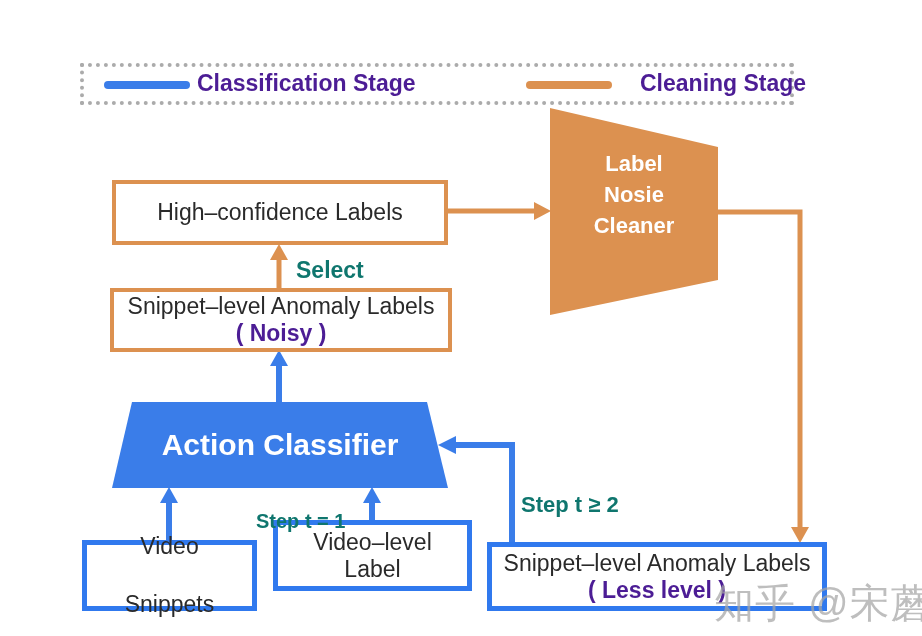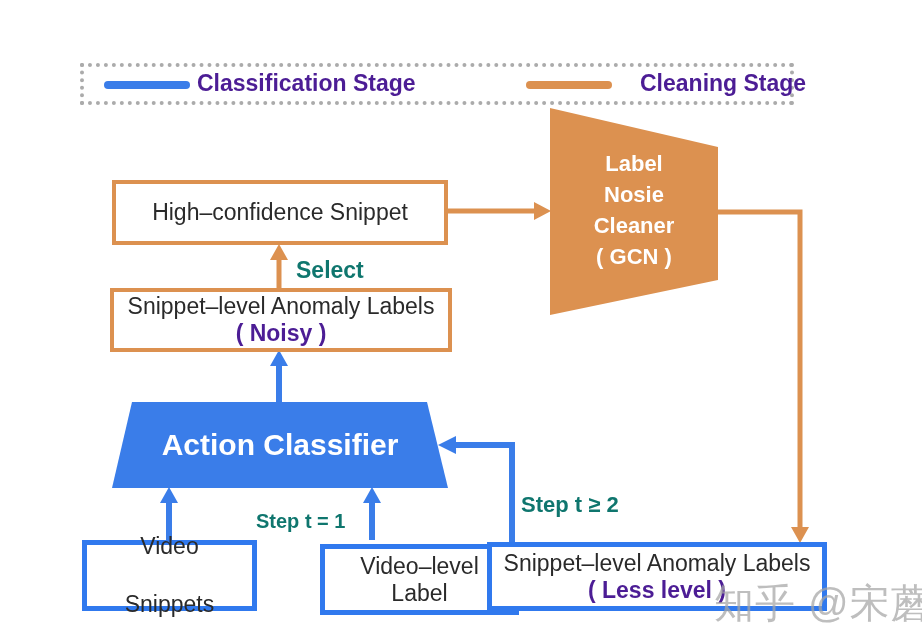--- a/index.html
+++ b/index.html
@@ -84,48 +84,47 @@
 
       <path d="M448 211 H 536"></path>
       <polygon points="534,202 534,220 551,211" stroke="none" fill="#DC9150"></polygon>
 
       <path d="M718 212 H 800 V 529"></path>
       <polygon points="791,527 809,527 800,543" stroke="none" fill="#DC9150"></polygon>
     </g>
   </svg>
 
   <div class="box orange" style="left:112px;top:180px;width:336px;height:65px;">
-    <div>High–confidence Snippet</div>
+    <div>High–confidence Labels</div>
   </div>
 
   <div class="box orange" style="left:110px;top:288px;width:342px;height:64px;">
     <div>Snippet–level Anomaly Labels</div>
     <div class="b2">( Noisy )</div>
   </div>
 
   <div class="box blue" style="left:82px;top:540px;width:175px;height:71px;gap:31px;">
     <div>Video</div>
     <div>Snippets</div>
   </div>
 
-  <div class="box blue" style="left:273px;top:544px;width:199px;height:71px;margin-left:47px;">
+  <div class="box blue" style="left:273px;top:520px;width:199px;height:71px;">
     <div>Video–level</div>
     <div>Label</div>
   </div>
 
   <div class="box blue" style="left:487px;top:542px;width:340px;height:69px;">
     <div>Snippet–level Anomaly Labels</div>
     <div class="b2">( Less level )</div>
   </div>
 
   <div class="trap-label cleaner-label">
     <div>Label</div>
     <div>Nosie</div>
     <div>Cleaner</div>
-    <div>( GCN )</div>
   </div>
   <div class="trap-label classifier-label">Action Classifier</div>
 
   <div class="float-label select-label">Select</div>
   <div class="float-label step1-label">Step t = 1</div>
   <div class="float-label step2-label">Step t ≥ 2</div>
 
   <div class="watermark">知乎 @宋蘑菇</div>
 
 </div>

